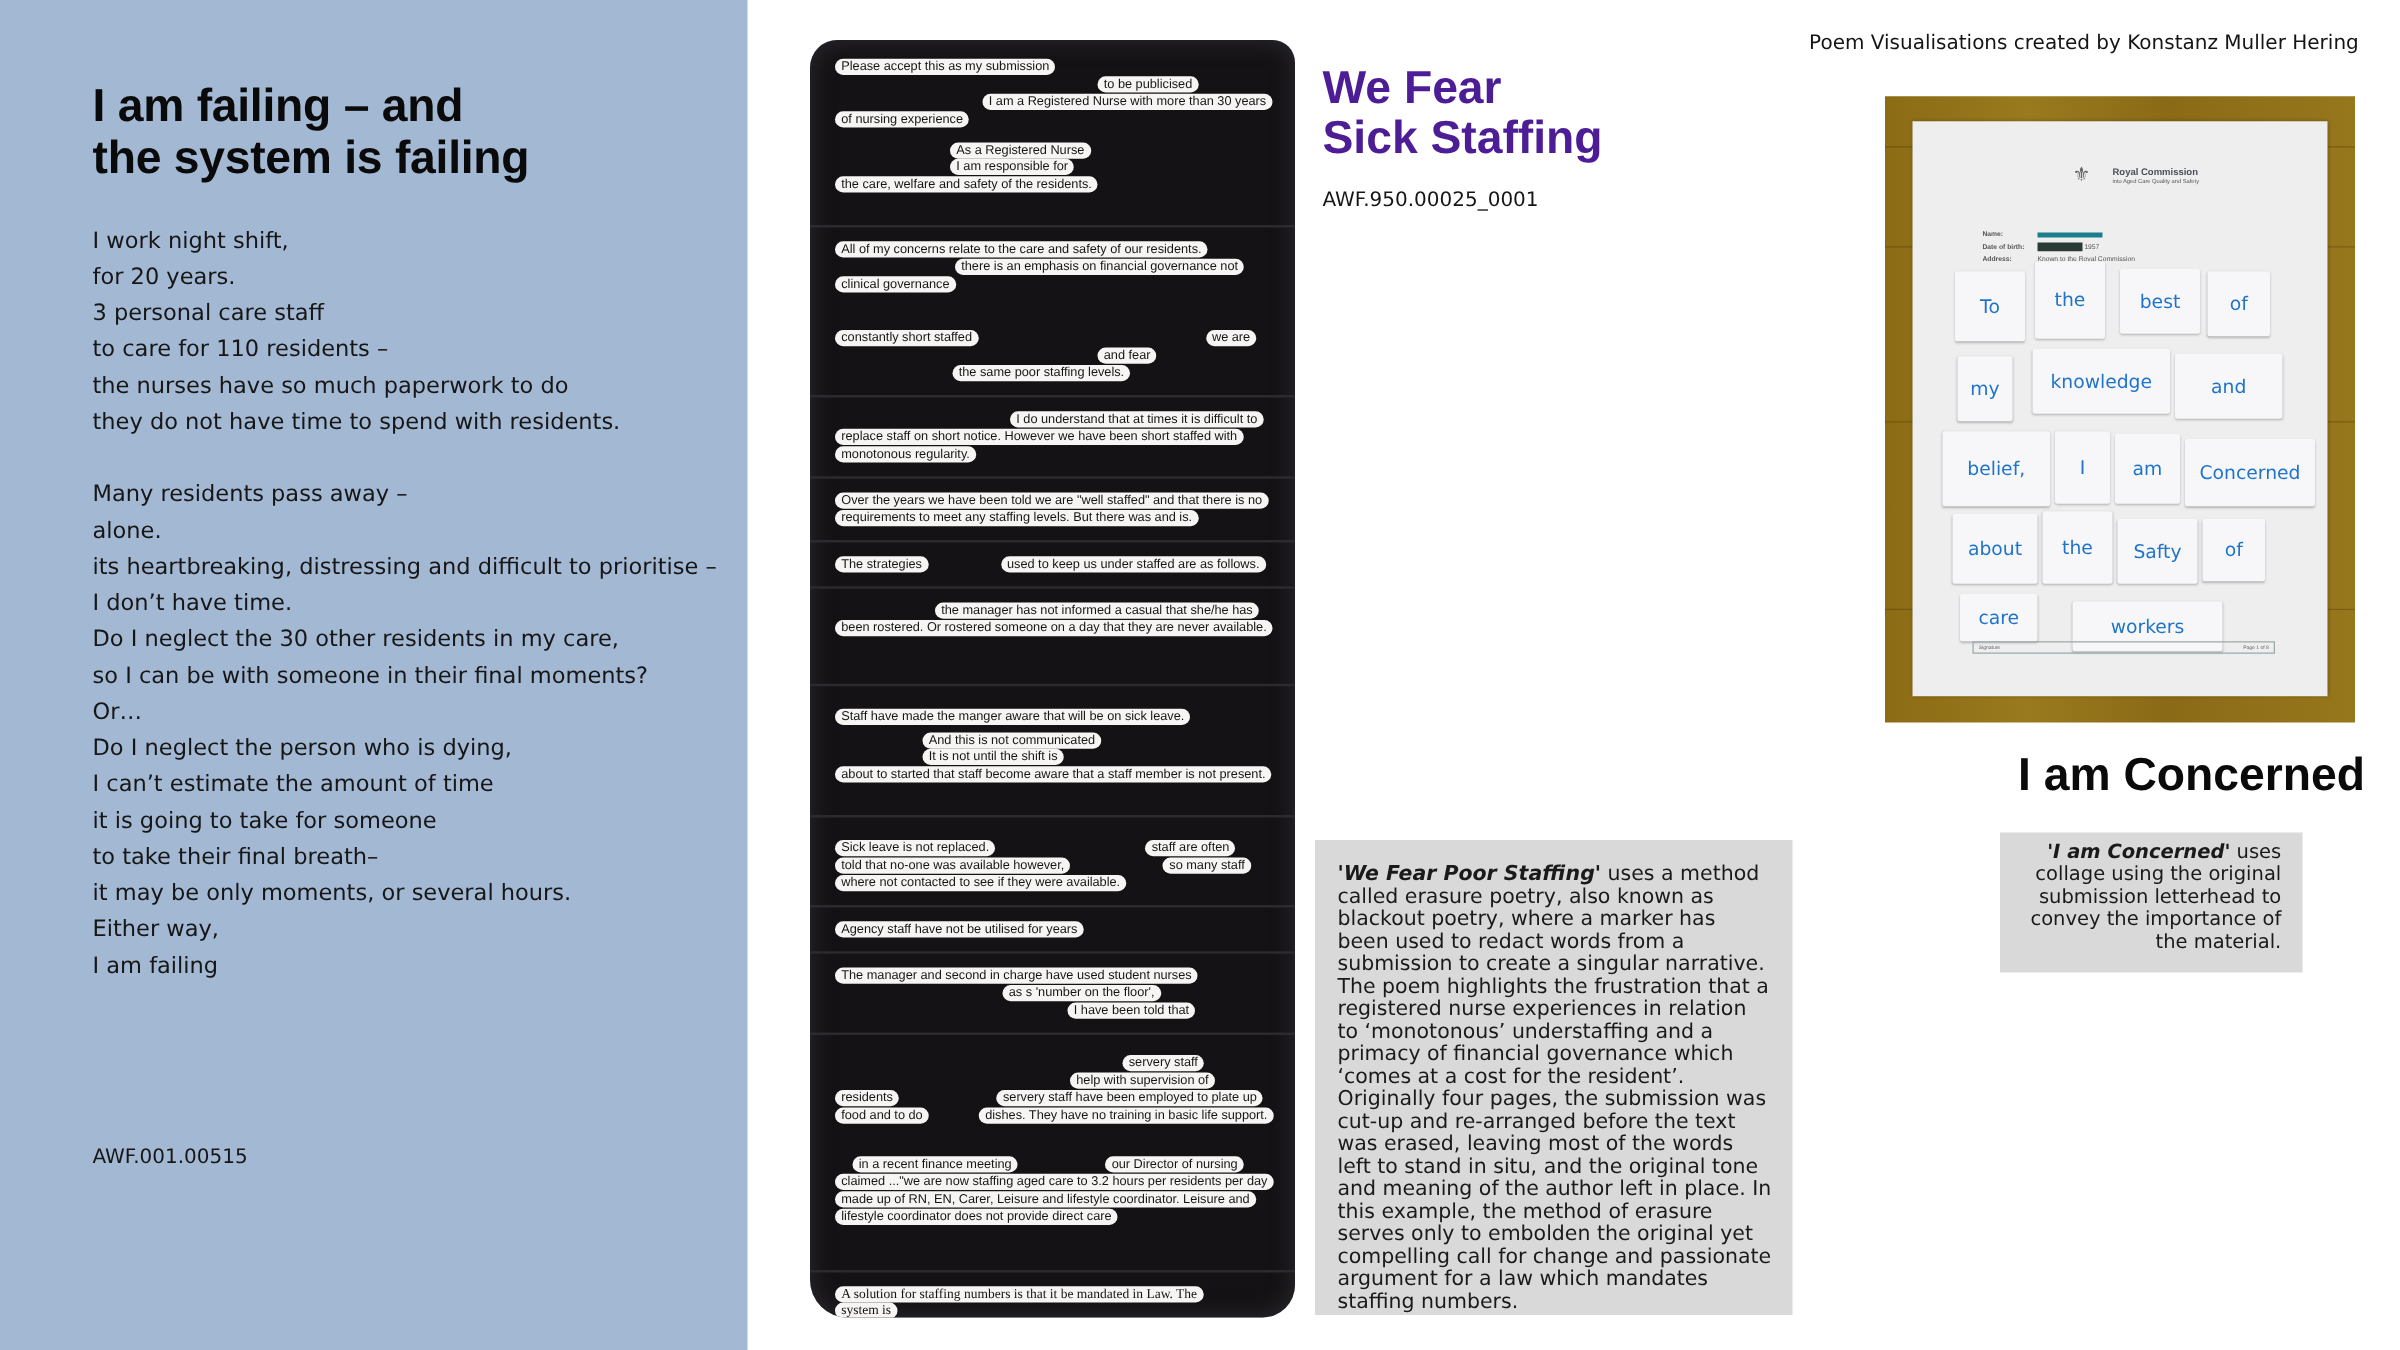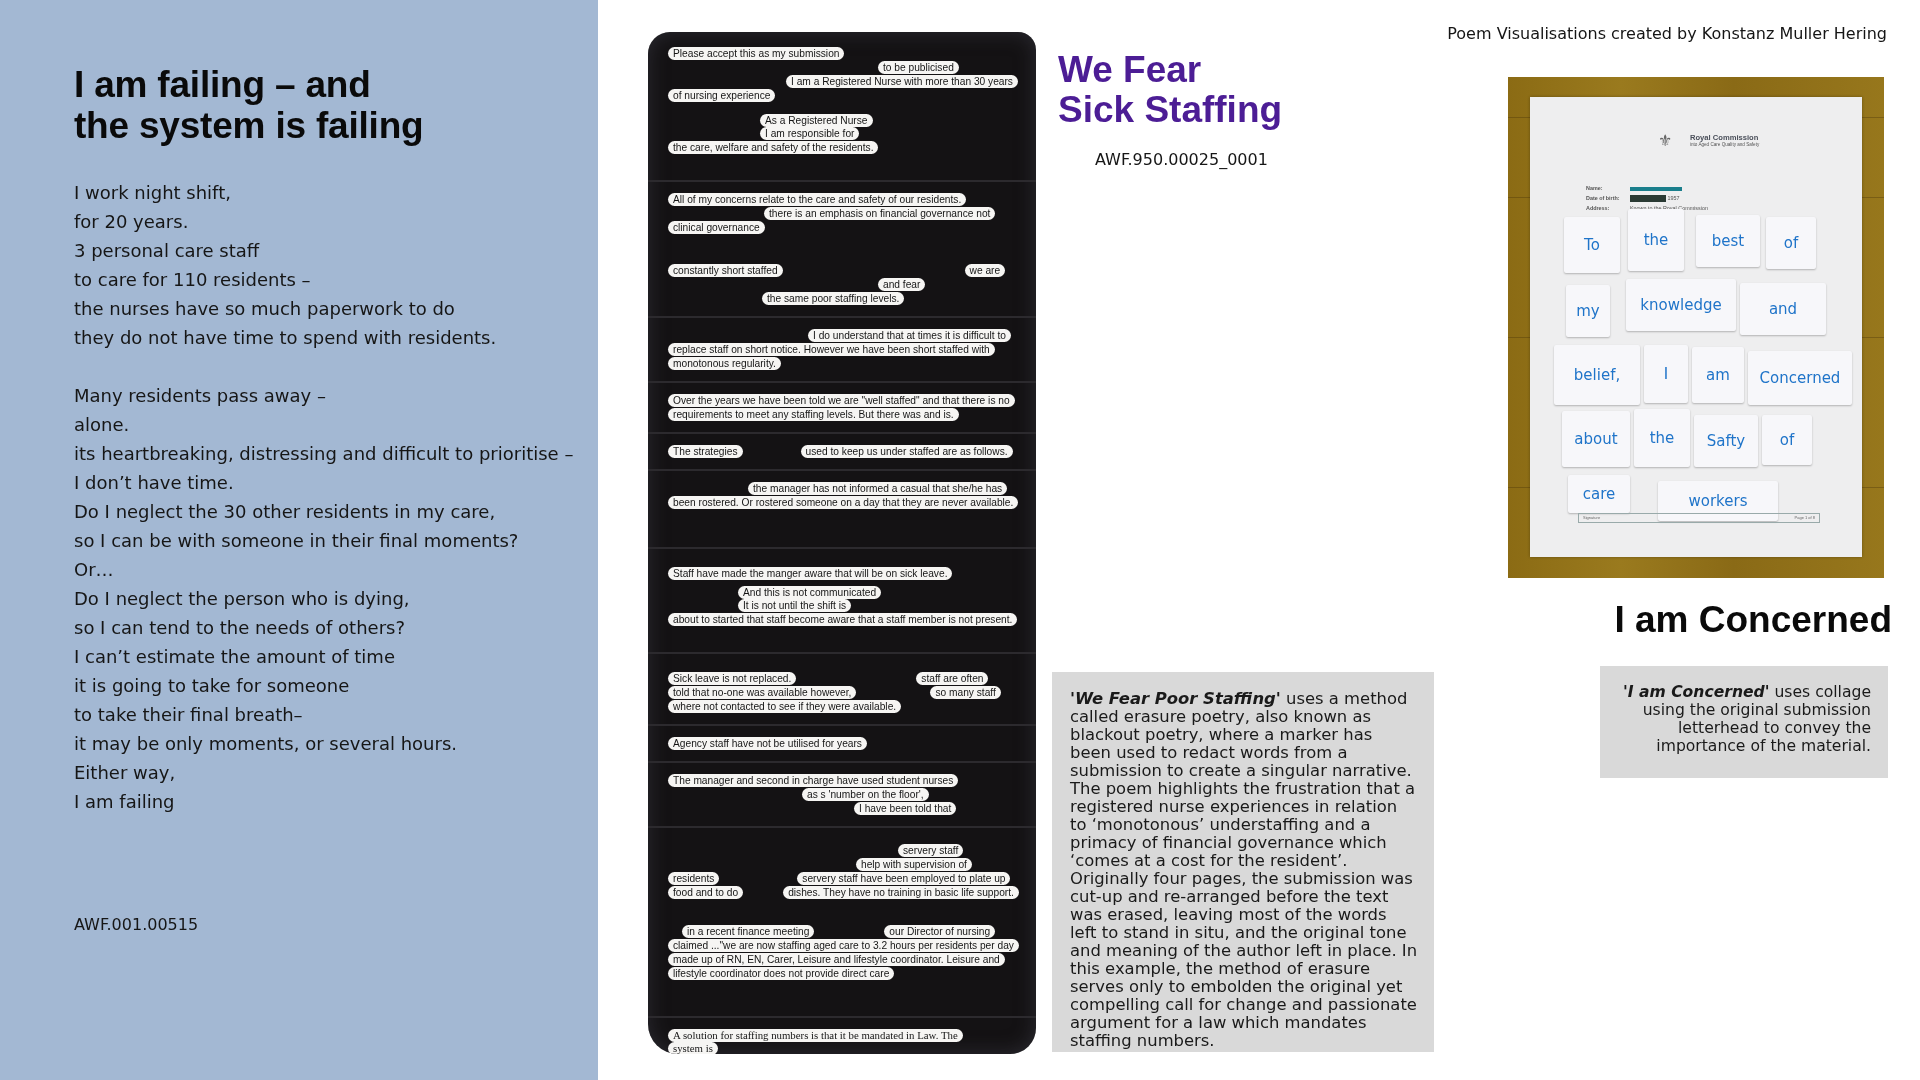--- a/index.html
+++ b/index.html
@@ -51,21 +51,21 @@
 
     
     .mid-title {
       position:absolute; left:1058px; top:50px; margin:0;
       font-family:"Liberation Sans", sans-serif; font-weight:700;
       font-size:37px; line-height:40px; color:#4c1d95;
     }
     .mid-title span { display:block; }
     .mid-id {
       position:absolute; left:1058px; top:150px;
-      font-family:"DejaVu Sans", sans-serif; font-size:16px; color:#161616;margin-left:37px;
+      font-family:"DejaVu Sans", sans-serif; font-size:16px; color:#161616;
     }
     .desc-box {
       position:absolute; left:1052px; top:672px; width:382px; height:380px;
       background:#d9d9d9; box-sizing:border-box; padding:18px 16px 0 18px;
       font-family:"DejaVu Sans", sans-serif; font-size:16.4px; line-height:18px; color:#1a1a1a;
     }
     .desc-box b { font-style:italic; font-weight:700; }
 
     
     .credit {
@@ -101,22 +101,22 @@
     .paper-footer { position:absolute; left:48px; bottom:34px; width:240px; height:8px; border:1px solid #9aa; font-family:"Liberation Sans", sans-serif; font-size:4px; color:#666; }
     .paper-footer .pg { position:absolute; right:4px; top:1px; }
     .paper-footer .sig { position:absolute; left:4px; top:1px; }
 
     .concerned-title {
       position:absolute; right:28px; top:598px; margin:0;
       font-family:"Liberation Sans", sans-serif; font-weight:700;
       font-size:37px; line-height:44px; color:#0a0a0a;
     }
     .concerned-box {
-      position:absolute; left:1600px; top:666px; width:288px; height:112px;
-      background:#d9d9d9; box-sizing:border-box; padding:17px 17px 0 10px;
+      position:absolute; left:1600px; top:666px; width:242px; height:112px;
+      background:#d9d9d9; box-sizing:border-box; padding:6px 17px 0 10px;
       text-align:right; font-family:"DejaVu Sans", sans-serif;
       font-size:15.6px; line-height:18px; color:#1a1a1a;
     }
     .concerned-box b { font-style:italic; font-weight:700; }
   </style>
 </head>
 <body>
 
 <section class="left-panel">
   <h1 class="left-title">
@@ -134,21 +134,20 @@
     </div>
     <div class="stanza">
       <span class="line">Many residents pass away –</span>
       <span class="line">alone.</span>
       <span class="line">its heartbreaking, distressing and difficult to prioritise –</span>
       <span class="line">I don’t have time.</span>
       <span class="line">Do I neglect the 30 other residents in my care,</span>
       <span class="line">so I can be with someone in their final moments?</span>
       <span class="line">Or…</span>
       <span class="line">Do I neglect the person who is dying,</span>
-      <span class="line">so I can tend to the needs of others?</span>
       <span class="line">I can’t estimate the amount of time</span>
       <span class="line">it is going to take for someone</span>
       <span class="line">to take their final breath–</span>
       <span class="line">it may be only moments, or several hours.</span>
       <span class="line">Either way,</span>
       <span class="line">I am failing</span>
     </div>
   </div>
   <div class="left-id">AWF.001.00515</div>
 </section>

